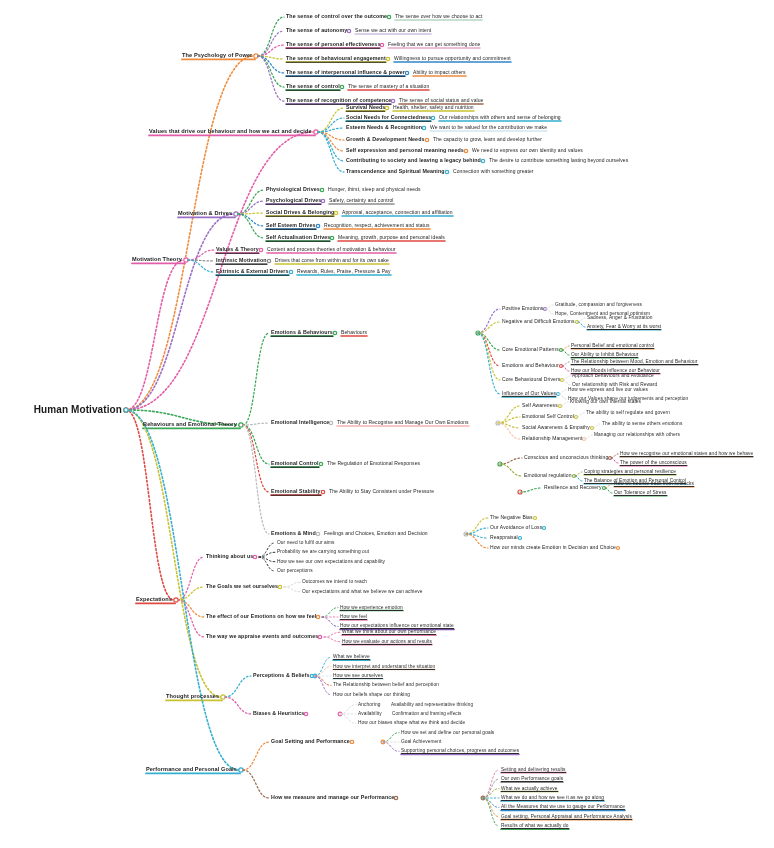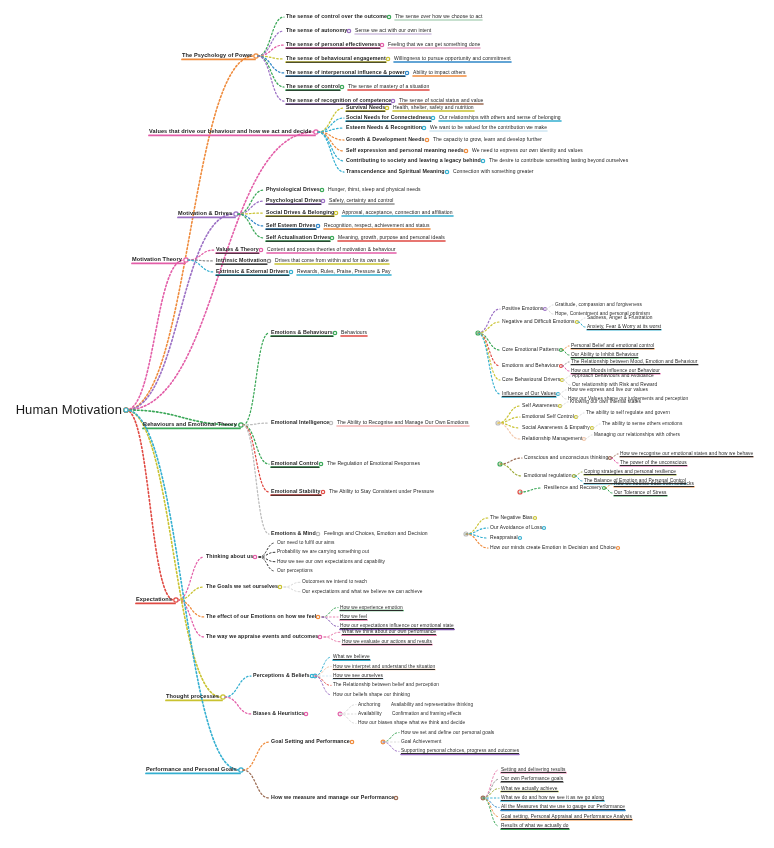--- a/index.html
+++ b/index.html
@@ -19,21 +19,21 @@
     color:#2b2b2b;
     line-height:1.05;
     filter:blur(0.62px);
     -webkit-font-smoothing:none;
     transform:translateY(-50%);
     letter-spacing:.1px;
   }
   .node .t{display:inline-block;}
   .node.ul .t{border-bottom:1.6px solid currentColor;}
   .node.root{
-    font-size:13px;font-weight:400;color:#1a1a1a;
+    font-size:10px;font-weight:700;color:#1a1a1a;
     text-align:center;filter:blur(0.7px);
   }
   .lvl1{font-size:5.6px;font-weight:700;}
   .lvl2{font-size:5.3px;font-weight:600;}
   .lvl3{font-size:5.0px;font-weight:500;}
   .lvl4{font-size:4.8px;font-weight:400;}
   .lvl5{font-size:4.6px;font-weight:400;}
 </style>
 </head>
 <body>

